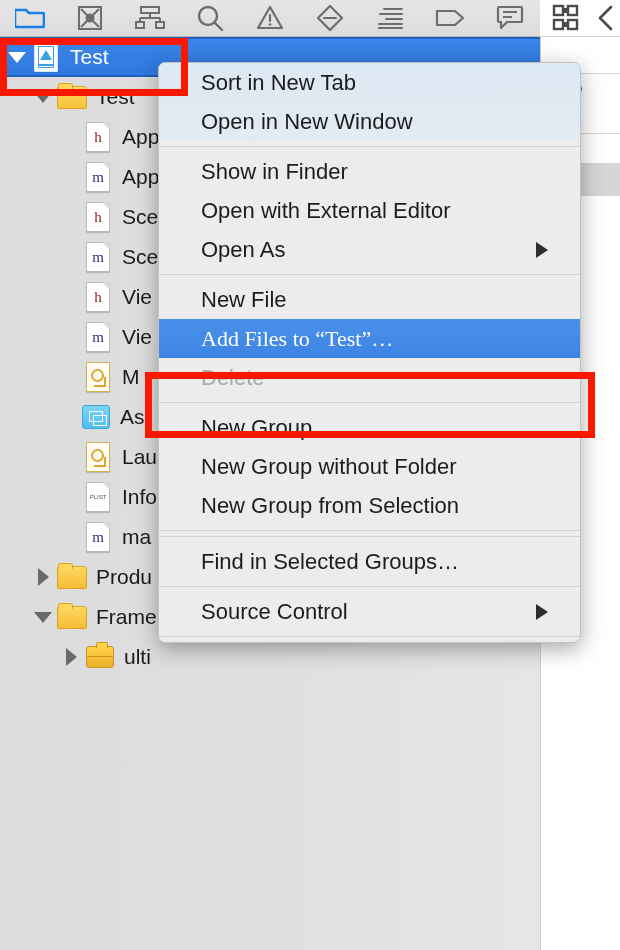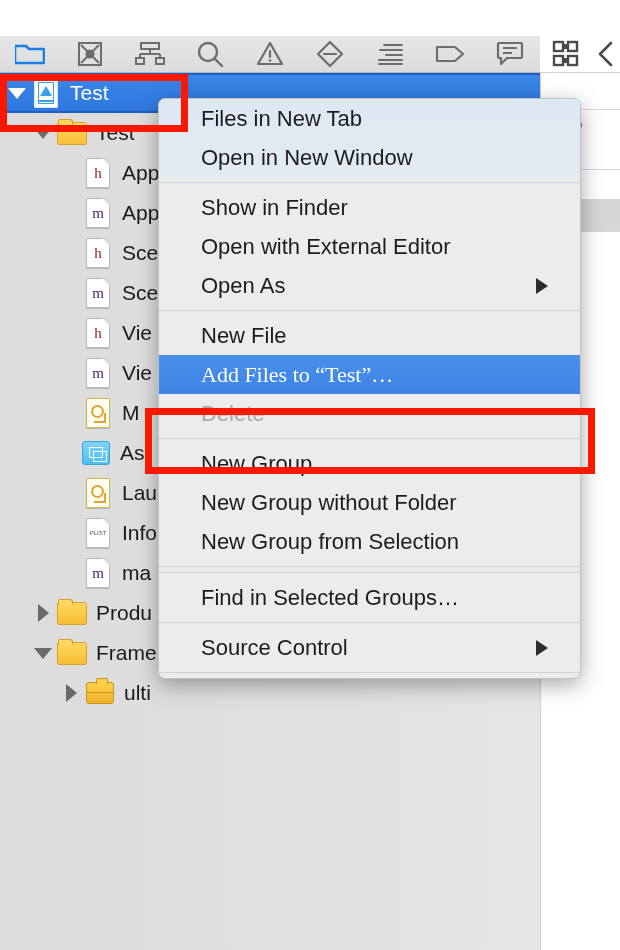--- a/index.html
+++ b/index.html
@@ -6,21 +6,20 @@
   html, body {
     width: 620px; height: 950px;
     font-family: "Liberation Sans", sans-serif;
     overflow: hidden;
     background: #ffffff;
   }
   #root {
     position: relative;
     width: 620px; height: 670px;
     background: #d946ef;
-    margin-top: 36px;
   }
 
   
   .toolbar {
     position: absolute; left: 0; top: 0;
     width: 540px; height: 37px;
     background: linear-gradient(#e6e6e6, #dcdcdc);
     border-bottom: 1px solid #b5b5b5;
     display: flex; align-items: center;
   }
@@ -492,21 +491,21 @@
       <span style="font-size:18px;">🏗</span>
       <span></span>
     </div>
     <div class="rp-sep"></div>
   </div>
 
   <div class="ctxmenu">
 
     <div class="grp-top">
       <div class="mi">
-        <span>Files in New Tab</span>
+        <span>Sort in New Tab</span>
       </div>
       <div class="mi">
         <span>Open in New Window</span>
       </div>
     </div>
 
     <div class="msep"></div>
 
     <div>
       <div class="mi">

